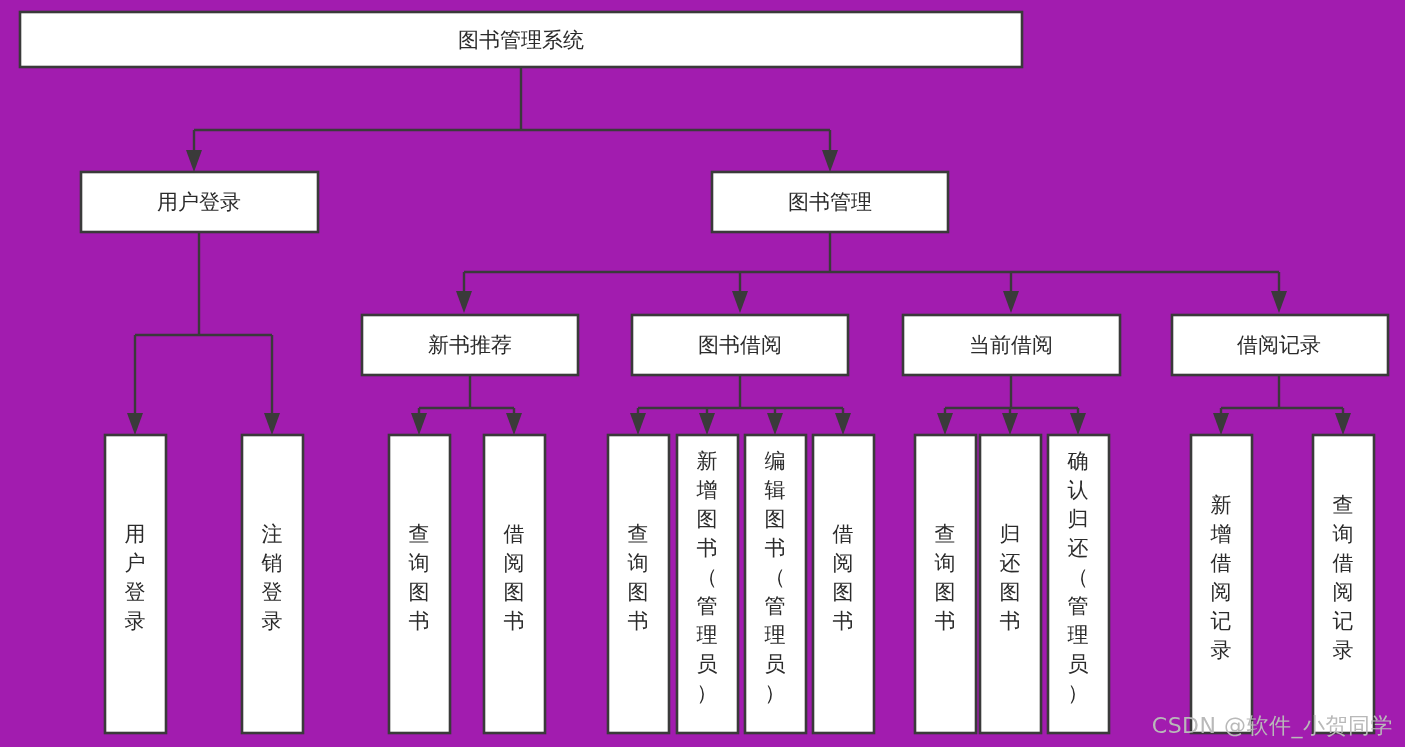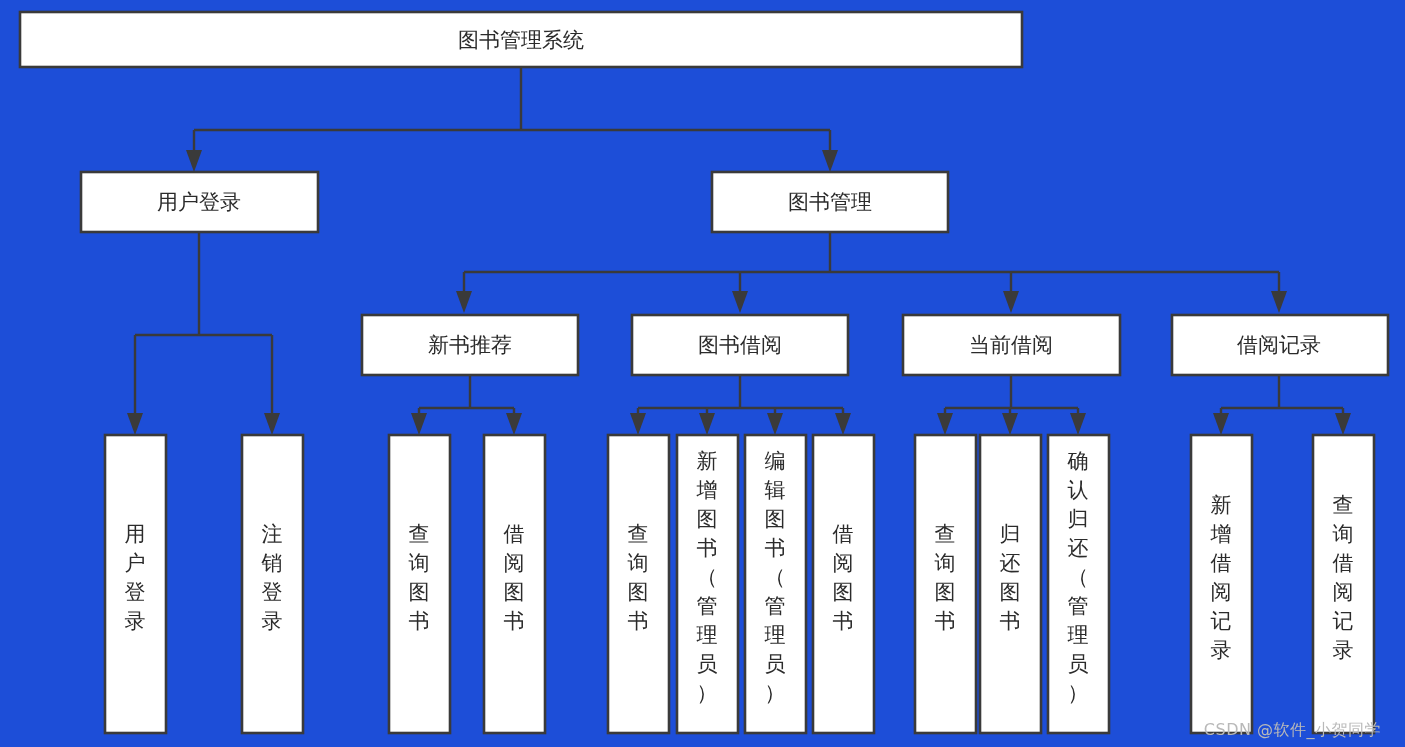--- a/index.html
+++ b/index.html
@@ -7,21 +7,21 @@
     padding: 0;
     background: #ffffff;
   }
   body {
     font-family: "DejaVu Sans", "Liberation Sans", sans-serif;
   }
   #diagram-root {
     position: relative;
     width: 1405px;
     height: 747px;
-    background: #1d4ed8;
+    background: #a21caf;
     overflow: hidden;
   }
   svg.flow {
     position: absolute;
     left: 0;
     top: 0;
     width: 1405px;
     height: 747px;
     display: block;
   }
@@ -48,24 +48,24 @@
     dominant-baseline: middle;
   }
   .node-label-v {
     fill: #2b2b2b;
     font-family: "DejaVu Sans", "Liberation Sans", sans-serif;
     font-size: 21px;
     text-anchor: middle;
   }
   .watermark {
     position: absolute;
-    right: 24px;
+    right: 12px;
     bottom: 6px;
     font-family: "DejaVu Sans", "Liberation Sans", sans-serif;
-    font-size: 16px;
+    font-size: 22px;
     color: #b9b9b9;
     letter-spacing: 0.5px;
     white-space: nowrap;
     pointer-events: none;
   }
 </style>
 </head>
 <body>
 
 <div id="diagram-root">

